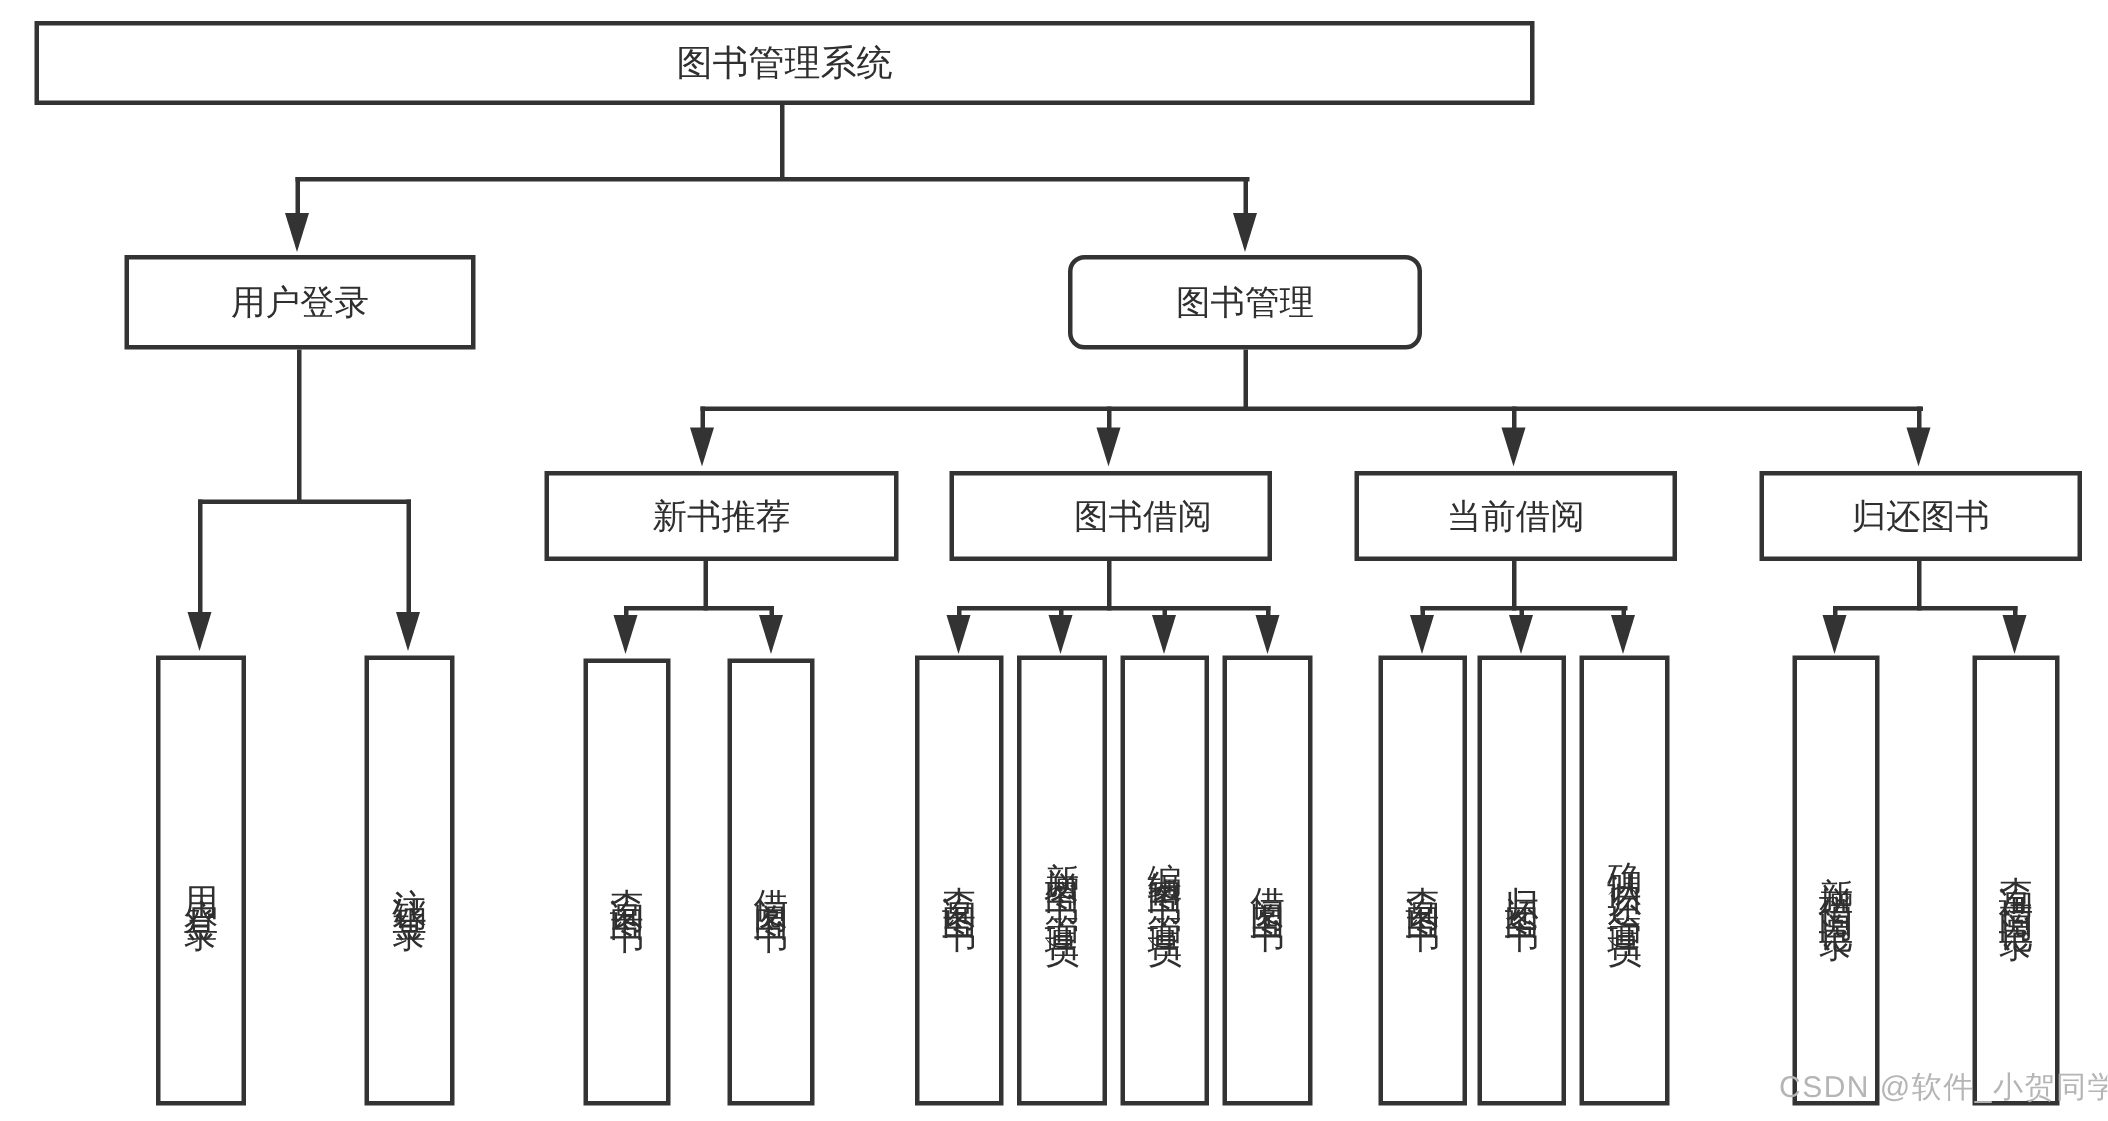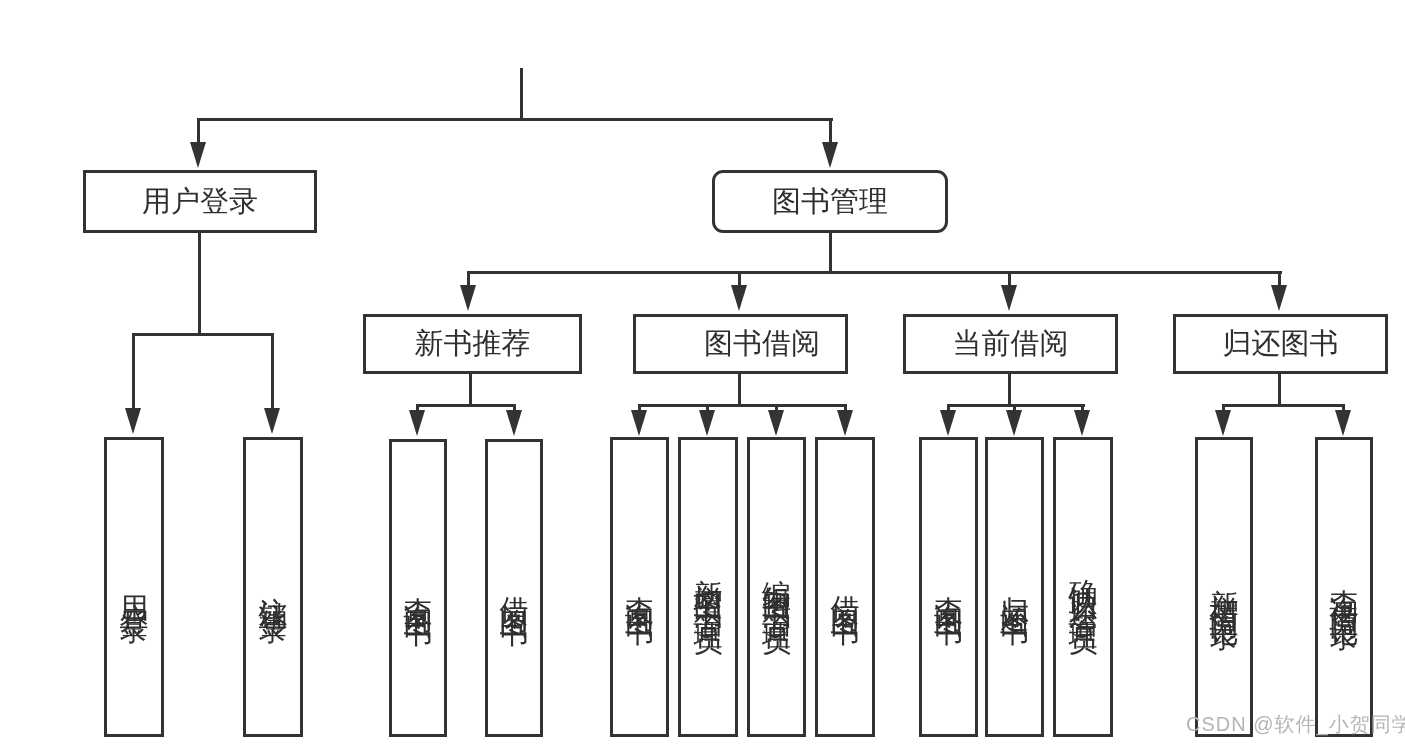--- a/index.html
+++ b/index.html
@@ -13,21 +13,21 @@
   }
   .box {
     position: absolute;
     box-sizing: border-box;
     border: 3px solid #333333;
     background: #ffffff;
     display: flex;
     align-items: center;
     justify-content: center;
     color: #2f2f2f;
-    font-size: 29px;
+    font-size: 23px;
     text-align: center;
     white-space: nowrap;
   }
   .root-box { font-size: 24px; }
   .vbox span {
     writing-mode: vertical-rl;
     text-orientation: mixed;
     letter-spacing: 7px;
     white-space: nowrap;
     line-height: 1;
@@ -51,20 +51,23 @@
     letter-spacing: 1px;
     z-index: 20;
     white-space: nowrap;
   }
 </style>
 </head>
 <body>
 
 <div id="stage">
 
+  <div class="box root-box" style="left:23px; top:14px; width:1000px; height:56px;">
+    <span>图书管理系统</span>
+  </div>
 
   <div class="vl" style="left:520px; top:68px; height:50px;"></div>
   <div class="hl" style="left:197px; top:118px; width:636px;"></div>
   <div class="vl" style="left:197px; top:118px; height:26px;"></div>
   <div class="arrow" style="left:190px; top:142px;"></div>
   <div class="vl" style="left:829px; top:118px; height:26px;"></div>
   <div class="arrow" style="left:822px; top:142px;"></div>
 
   <div class="box" style="left:83px; top:170px; width:234px; height:63px;">
     <span>用户登录</span>
@@ -84,21 +87,21 @@
   <div class="hl" style="left:467px; top:271px; width:815px;"></div>
   <div class="vl" style="left:467px; top:271px; height:15px;"></div>
   <div class="arrow" style="left:460px; top:285px;"></div>
   <div class="vl" style="left:738px; top:271px; height:15px;"></div>
   <div class="arrow" style="left:731px; top:285px;"></div>
   <div class="vl" style="left:1008px; top:271px; height:15px;"></div>
   <div class="arrow" style="left:1001px; top:285px;"></div>
   <div class="vl" style="left:1278px; top:271px; height:15px;"></div>
   <div class="arrow" style="left:1271px; top:285px;"></div>
 
-  <div class="box" style="left:363px; top:314px; width:219px; height:60px;">
+  <div class="box" style="left:363px; top:314px; width:236px; height:60px;">
     <span>新书推荐</span>
   </div>
   <div class="box" style="left:633px; top:314px; width:215px; height:60px;padding-left:43px;">
     <span>图书借阅</span>
   </div>
   <div class="box" style="left:903px; top:314px; width:215px; height:60px;">
     <span>当前借阅</span>
   </div>
   <div class="box" style="left:1173px; top:314px; width:215px; height:60px;">
     <span>归还图书</span>

